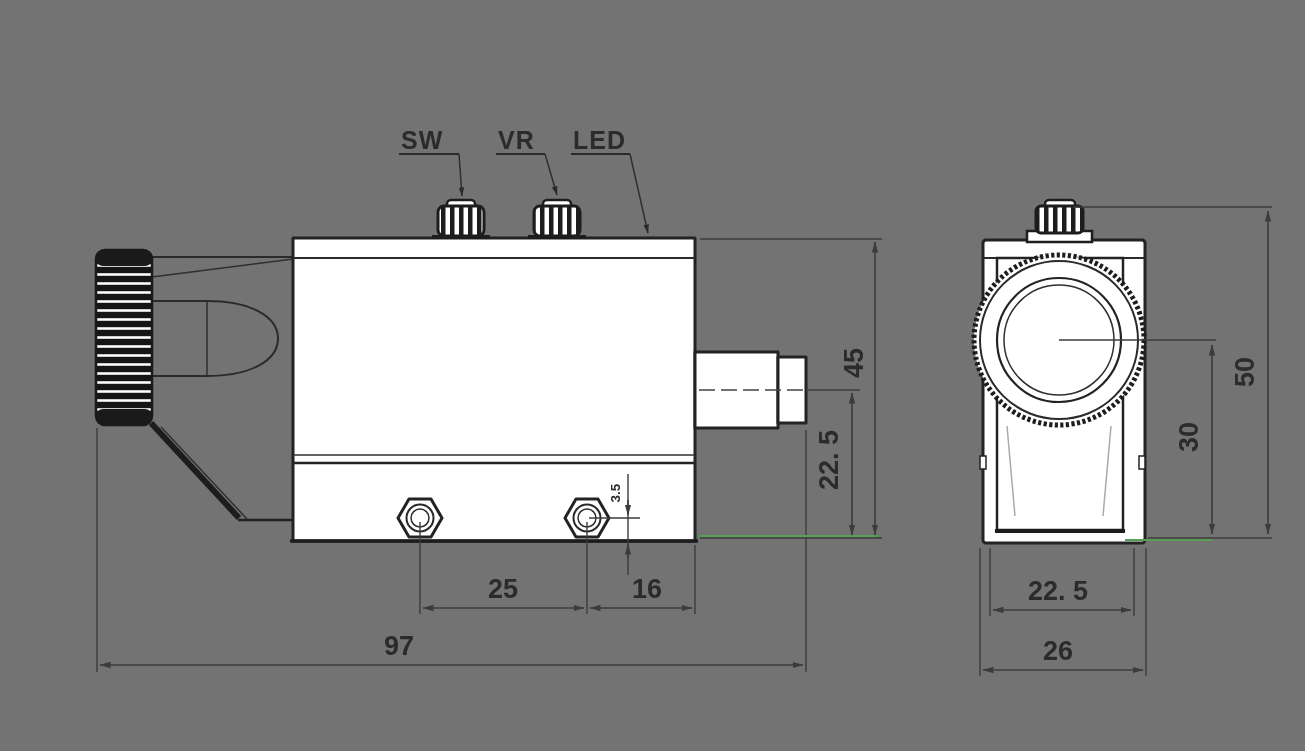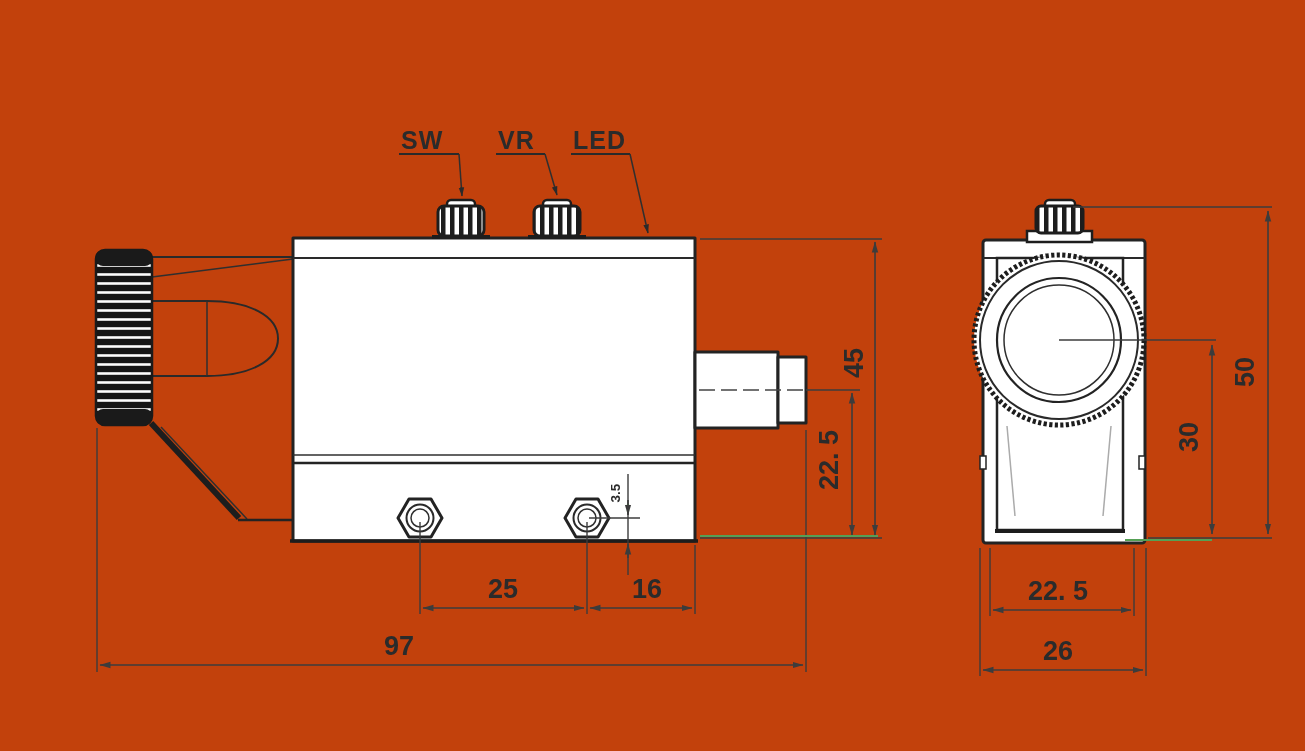--- a/index.html
+++ b/index.html
@@ -1,16 +1,16 @@
 <!DOCTYPE html>
 <html><head>
 <meta charset="utf-8">
 <style>
   html,body{margin:0;padding:0;background:#ffffff;}
-  .stage{position:relative;width:1305px;height:751px;background:#c2410c;overflow:hidden;}
+  .stage{position:relative;width:1305px;height:751px;background:#737373;overflow:hidden;}
   svg{display:block;}
   .outline{fill:#ffffff;stroke:#232323;stroke-width:3;stroke-linejoin:round;}
   .l25{stroke:#232323;stroke-width:2.5;fill:none;}
   .l2{stroke:#2a2a2a;stroke-width:2;fill:none;}
   .l15{stroke:#2f2f2f;stroke-width:1.5;fill:none;}
   .ext{stroke:#3c3c3c;stroke-width:1.4;fill:none;}
   .dim{stroke:#3c3c3c;stroke-width:1.6;fill:none;}
   .dimtxt{fill:#2b2b2b;font:bold 27px "Liberation Sans",sans-serif;}
   .smalltxt{fill:#2b2b2b;font:bold 13.5px "Liberation Sans",sans-serif;}
   .lbltxt{fill:#2b2b2b;font:bold 25px "Liberation Sans",sans-serif;letter-spacing:1px;}

